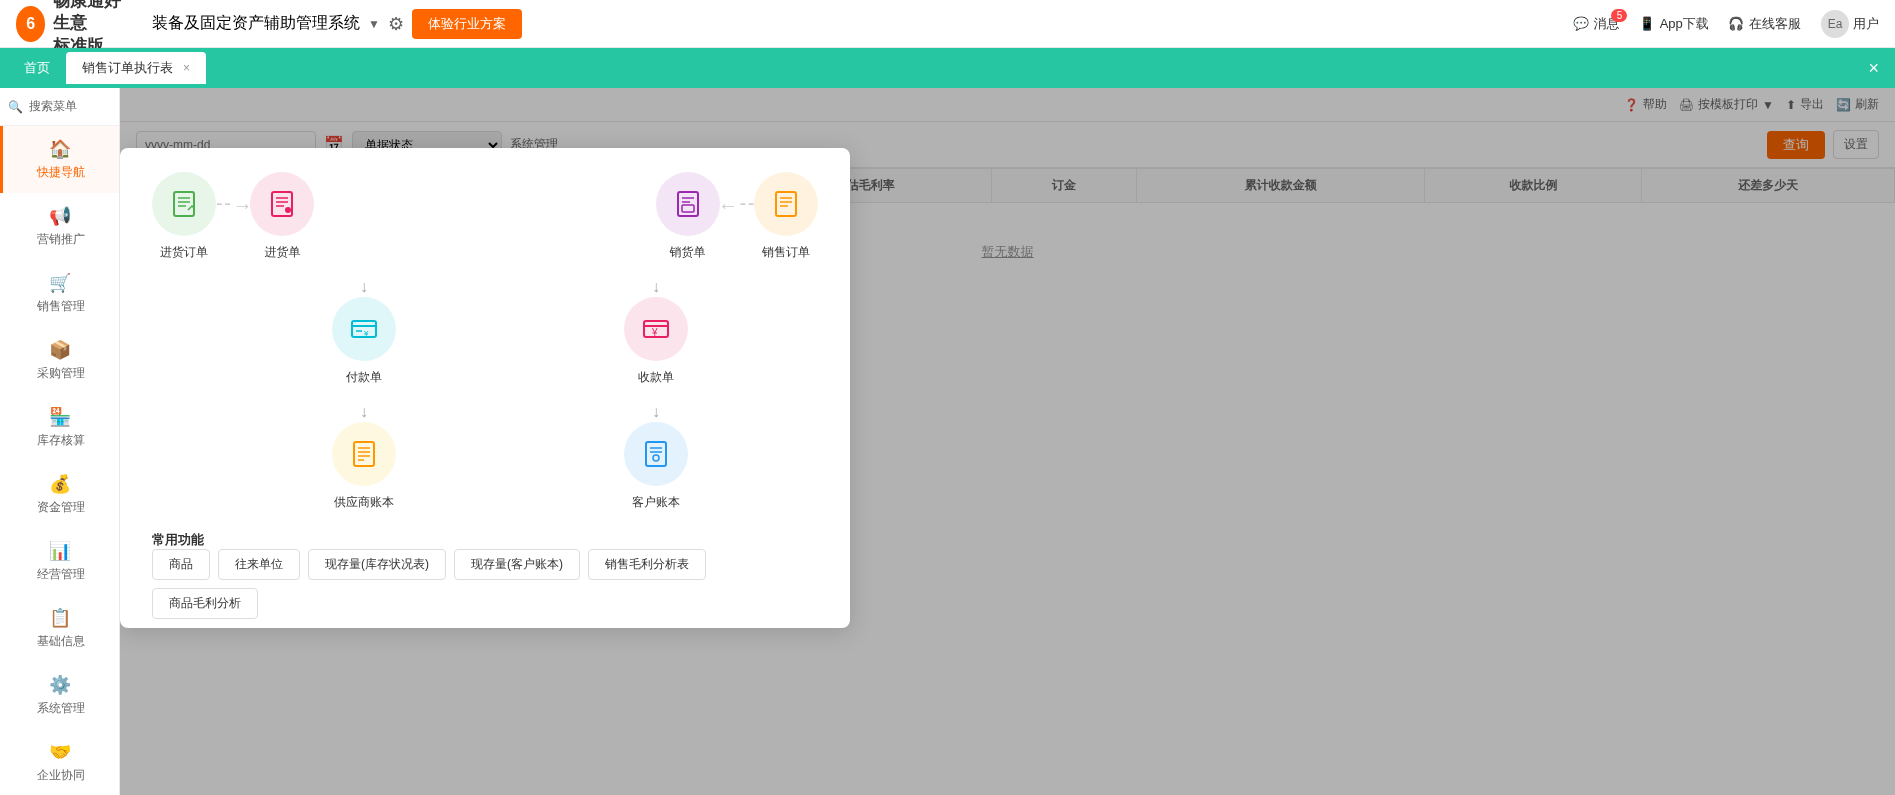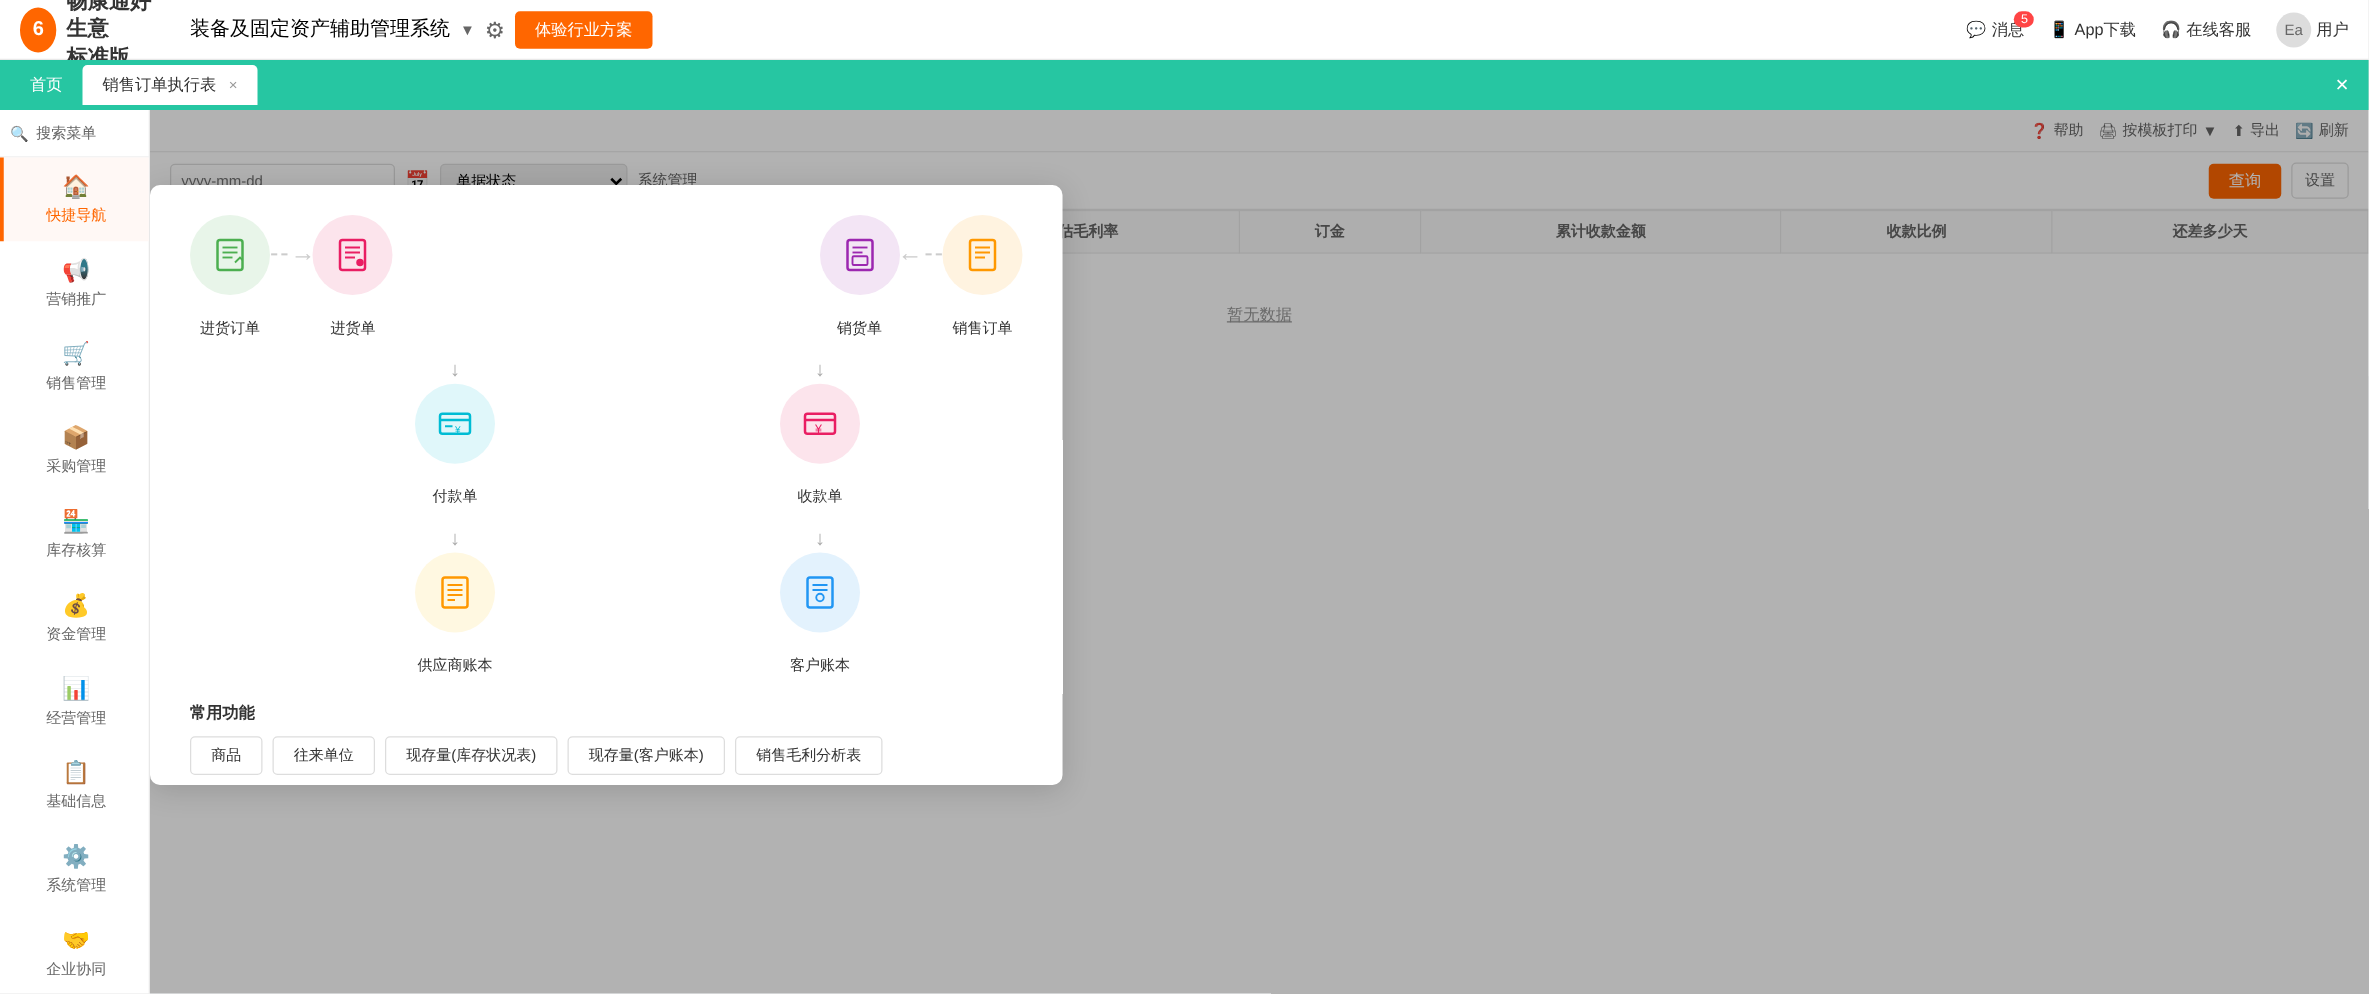--- a/index.html
+++ b/index.html
@@ -315,21 +315,21 @@
       padding: 24px 32px 24px 32px;
       position: relative;
       box-shadow: 0 4px 24px rgba(0,0,0,0.15);
       max-height: 480px;
       overflow-y: auto;
     }
     .flow-node {
       display: flex;
       flex-direction: column;
       align-items: center;
-      gap: 18px;
+      gap: 8px;
     }
     .flow-circle {
       width: 64px;
       height: 64px;
       border-radius: 50%;
       display: flex;
       align-items: center;
       justify-content: center;
       font-size: 26px;
     }
@@ -356,21 +356,20 @@
     }
 
     
     .common-functions {
       margin-top: 8px;
     }
     .common-title {
       font-size: 13px;
       color: #333;
       font-weight: bold;
-      margin-bottom: 10px;
     }
     .func-buttons {
       display: flex;
       flex-wrap: wrap;
       gap: 8px;
     }
     .func-btn {
       border: 1px solid #ddd;
       border-radius: 4px;
       padding: 6px 16px;

